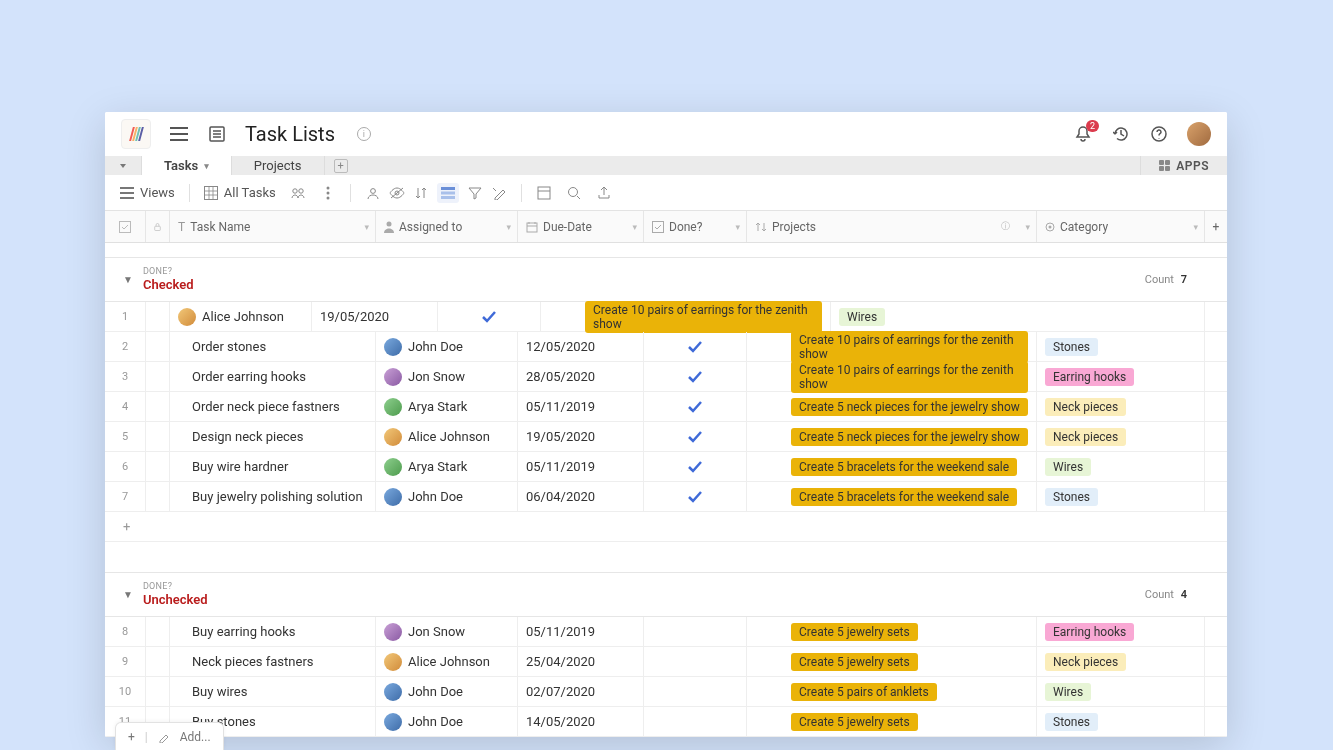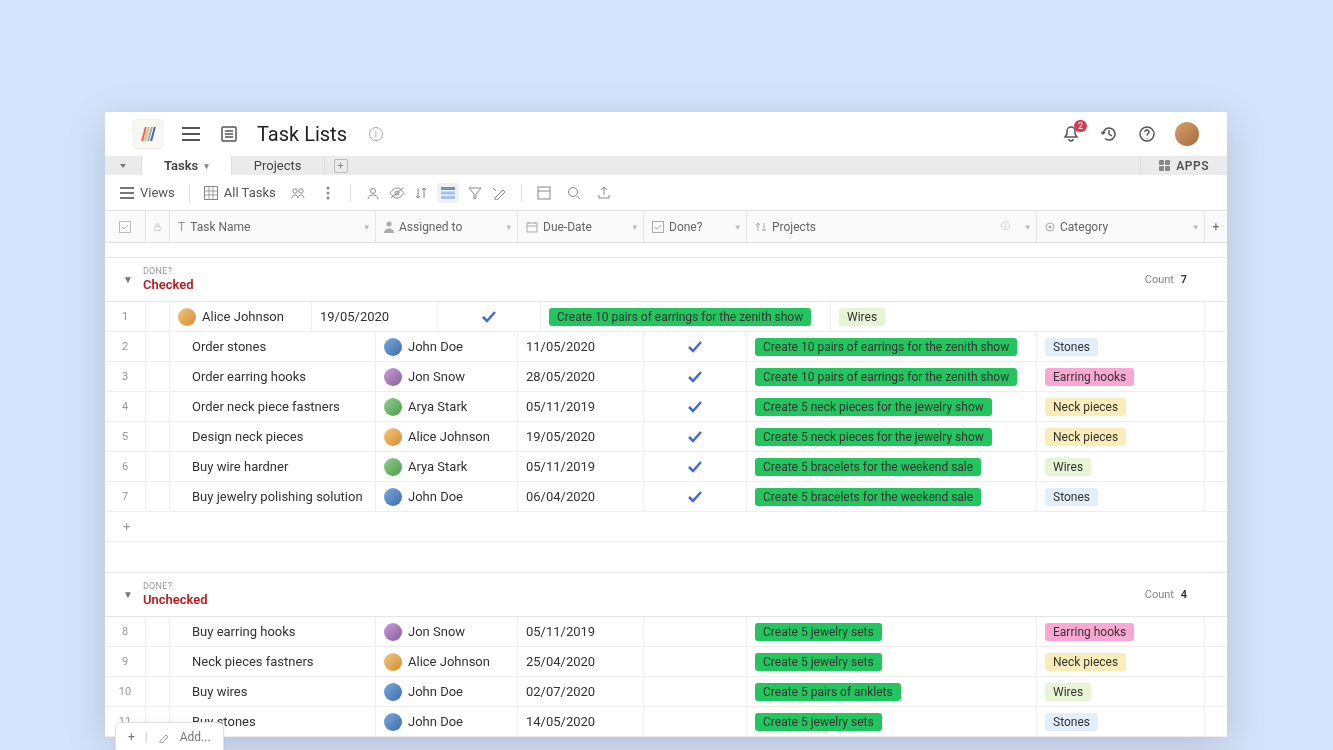--- a/index.html
+++ b/index.html
@@ -21,21 +21,21 @@
     box-shadow: 0 10px 40px rgba(0,0,0,0.15);
     border-radius: 2px;
     overflow: hidden;
   }
   
   .titlebar {
     height: 44px;
     background: #fff;
     display: flex;
     align-items: center;
-    padding: 0 28px;
+    padding: 0 16px;
     gap: 18px;
   }
   .logo-tile {
     width: 30px; height: 30px;
     background: #fbf8f4;
     border: 1px solid #eee;
     border-radius: 4px;
     display:flex; align-items:center; justify-content:center;
   }
   .logo-stripe { display:flex; gap:1px; }
@@ -139,21 +139,21 @@
   .c-done{flex:0 0 103px; justify-content:center; color:#3f6ad8;}
   .c-proj{flex:0 0 290px;}
   .c-cat{flex:1;}
   .c-plus{width:22px; border-right:none;}
   .mini-avatar{width:18px;height:18px;border-radius:50%;background:#bbb; flex-shrink:0;}
   .av-alice{background:linear-gradient(135deg,#f2c879,#d18b3a);}
   .av-john{background:linear-gradient(135deg,#7aa9de,#3e6ca8);}
   .av-jon{background:linear-gradient(135deg,#c9a0d6,#8a5aa3);}
   .av-arya{background:linear-gradient(135deg,#8ecf8e,#4d9b4d);}
   .chip{ padding:2px 8px; border-radius:3px; background:#f2f2f2; font-size:12px;}
-  .chip.proj{background:#22c55e;}
+  .chip.proj{background:#eab308;margin-left:36px;}
   .chip.wires{background:#e7f5d6;}
   .chip.stones{background:#e2eef9;}
   .chip.earring{background:#f9a8d4;}
   .chip.neck{background:#fbedba;}
   .add-row { height:30px; display:flex; align-items:center; padding-left:18px; color:#999; border-bottom:1px solid #eee;}
   .add-row.full{justify-content:flex-start;}
   
   .footer-pill{
     position:fixed;
     left:115px;
@@ -439,21 +439,21 @@
     <div class="cell c-plus"></div>
   </div>
       <div class="row">
     <div class="cell c-num">2</div>
     <div class="cell c-lock"></div>
     <div class="cell c-name">Order stones</div>
     <div class="cell c-assign">
       <span class="mini-avatar av-john"></span>
       <span>John Doe</span>
     </div>
-    <div class="cell c-date">11/05/2020</div>
+    <div class="cell c-date">12/05/2020</div>
     <div class="cell c-done">
           <svg width="16" height="14" viewBox="0 0 16 14">
             <path d="M2 7l4 4L14 2" fill="none" stroke="#3f6ad8" stroke-width="2.5"></path>
           </svg>
         </div>
     <div class="cell c-proj">
           <span class="chip proj">Create 10 pairs of earrings for the zenith show</span>
         </div>
     <div class="cell c-cat">
           <span class="chip stones">Stones</span>

